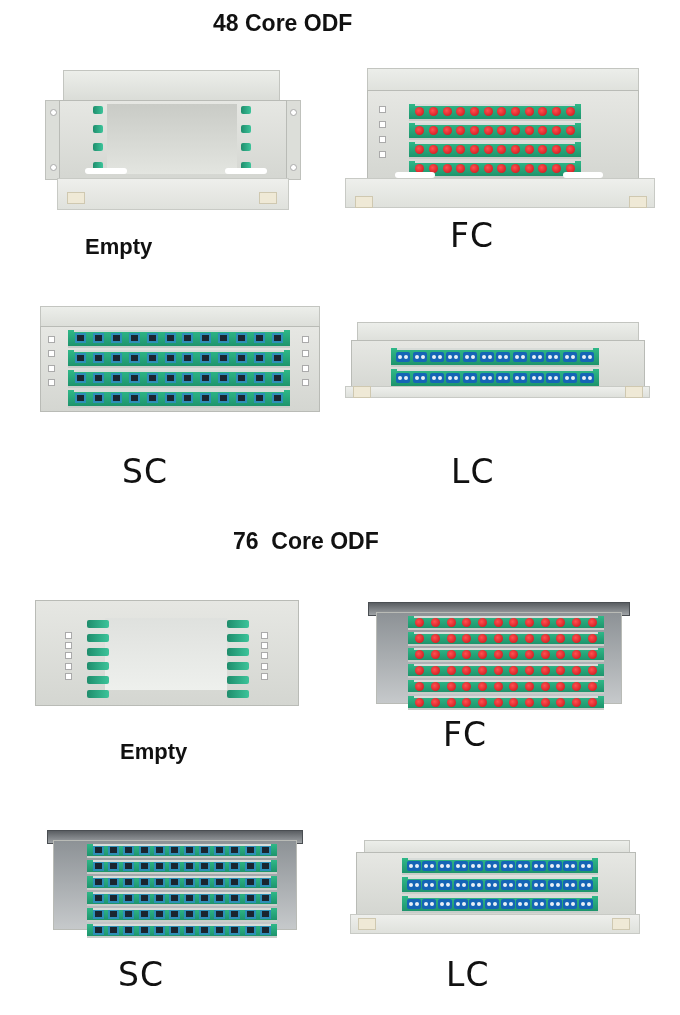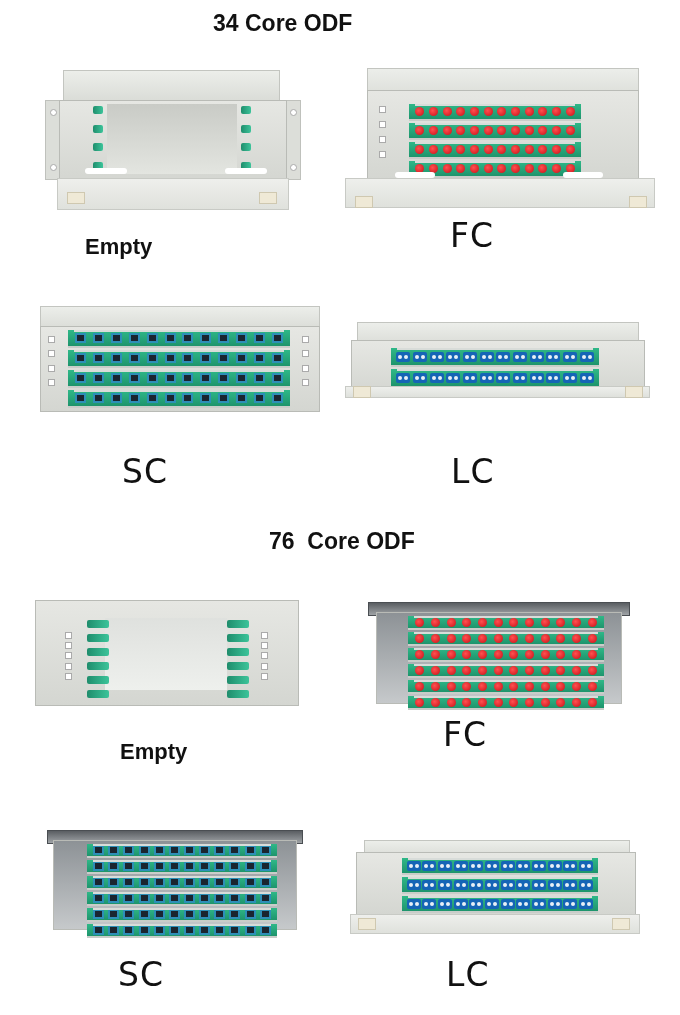--- a/index.html
+++ b/index.html
@@ -27,21 +27,21 @@
   .sc { width:11px; height:10px; background:#1a2530; border:2px solid #2d8fb7; box-sizing:border-box; }
   .lc { width:14px; height:10px; background:#1565b6; border-radius:2px; position:relative; }
   .lc::before, .lc::after { content:""; position:absolute; top:3px; width:4px; height:4px; border-radius:50%; background:#e8f0f6; }
   .lc::before { left:2px; } .lc::after { right:2px; }
   .side-holes { position:absolute; display:flex; flex-direction:column; justify-content:space-around; }
   .side-holes span { width:5px; height:5px; background:#fff; border:1px solid #aaa; }
 </style>
 </head>
 <body>
 
-<div class="title" style="left:213px;top:10px;">34 Core ODF</div>
+<div class="title" style="left:213px;top:10px;">48 Core ODF</div>
 
 <div class="panel" style="left:45px;top:70px;width:255px;height:140px;">
   <div class="lid" style="left:18px;top:0;width:215px;height:30px;"></div>
   <div class="ear" style="left:0;top:30px;width:14px;height:78px;"></div>
   <div class="ear" style="left:240px;top:30px;width:14px;height:78px;"></div>
   <div class="chassis" style="left:14px;top:30px;width:226px;height:80px;"></div>
   <div class="inner" style="left:62px;top:34px;width:130px;height:70px;"></div>
   <div class="tray-col" style="left:48px;top:36px;width:10px;height:64px;">
       <div class="clip"></div>
       <div class="clip"></div>
@@ -255,21 +255,21 @@
         <i class="lc"></i>
         <i class="lc"></i>
       </div>
   </div>
   <div class="flap" style="left:0;top:64px;width:303px;height:10px;"></div>
   <div class="foot" style="left:8px;top:64px;"></div>
   <div class="foot" style="left:280px;top:64px;"></div>
 </div>
 <div class="cap" style="left:451px;top:452px;">LC</div>
 
-<div class="title" style="left:233px;top:528px;margin-left:36px;">76  Core ODF</div>
+<div class="title" style="left:233px;top:528px;">76  Core ODF</div>
 
 <div class="panel" style="left:35px;top:600px;width:265px;height:106px;">
   <div class="chassis" style="left:0;top:0;width:262px;height:104px;"></div>
   <div class="inner" style="left:70px;top:18px;width:122px;height:72px;background:linear-gradient(#dfe1de,#eef0ed);"></div>
   <div class="side-holes" style="left:30px;top:30px;width:6px;height:52px;">
       <span></span>
       <span></span>
       <span></span>
       <span></span>
       <span></span>

